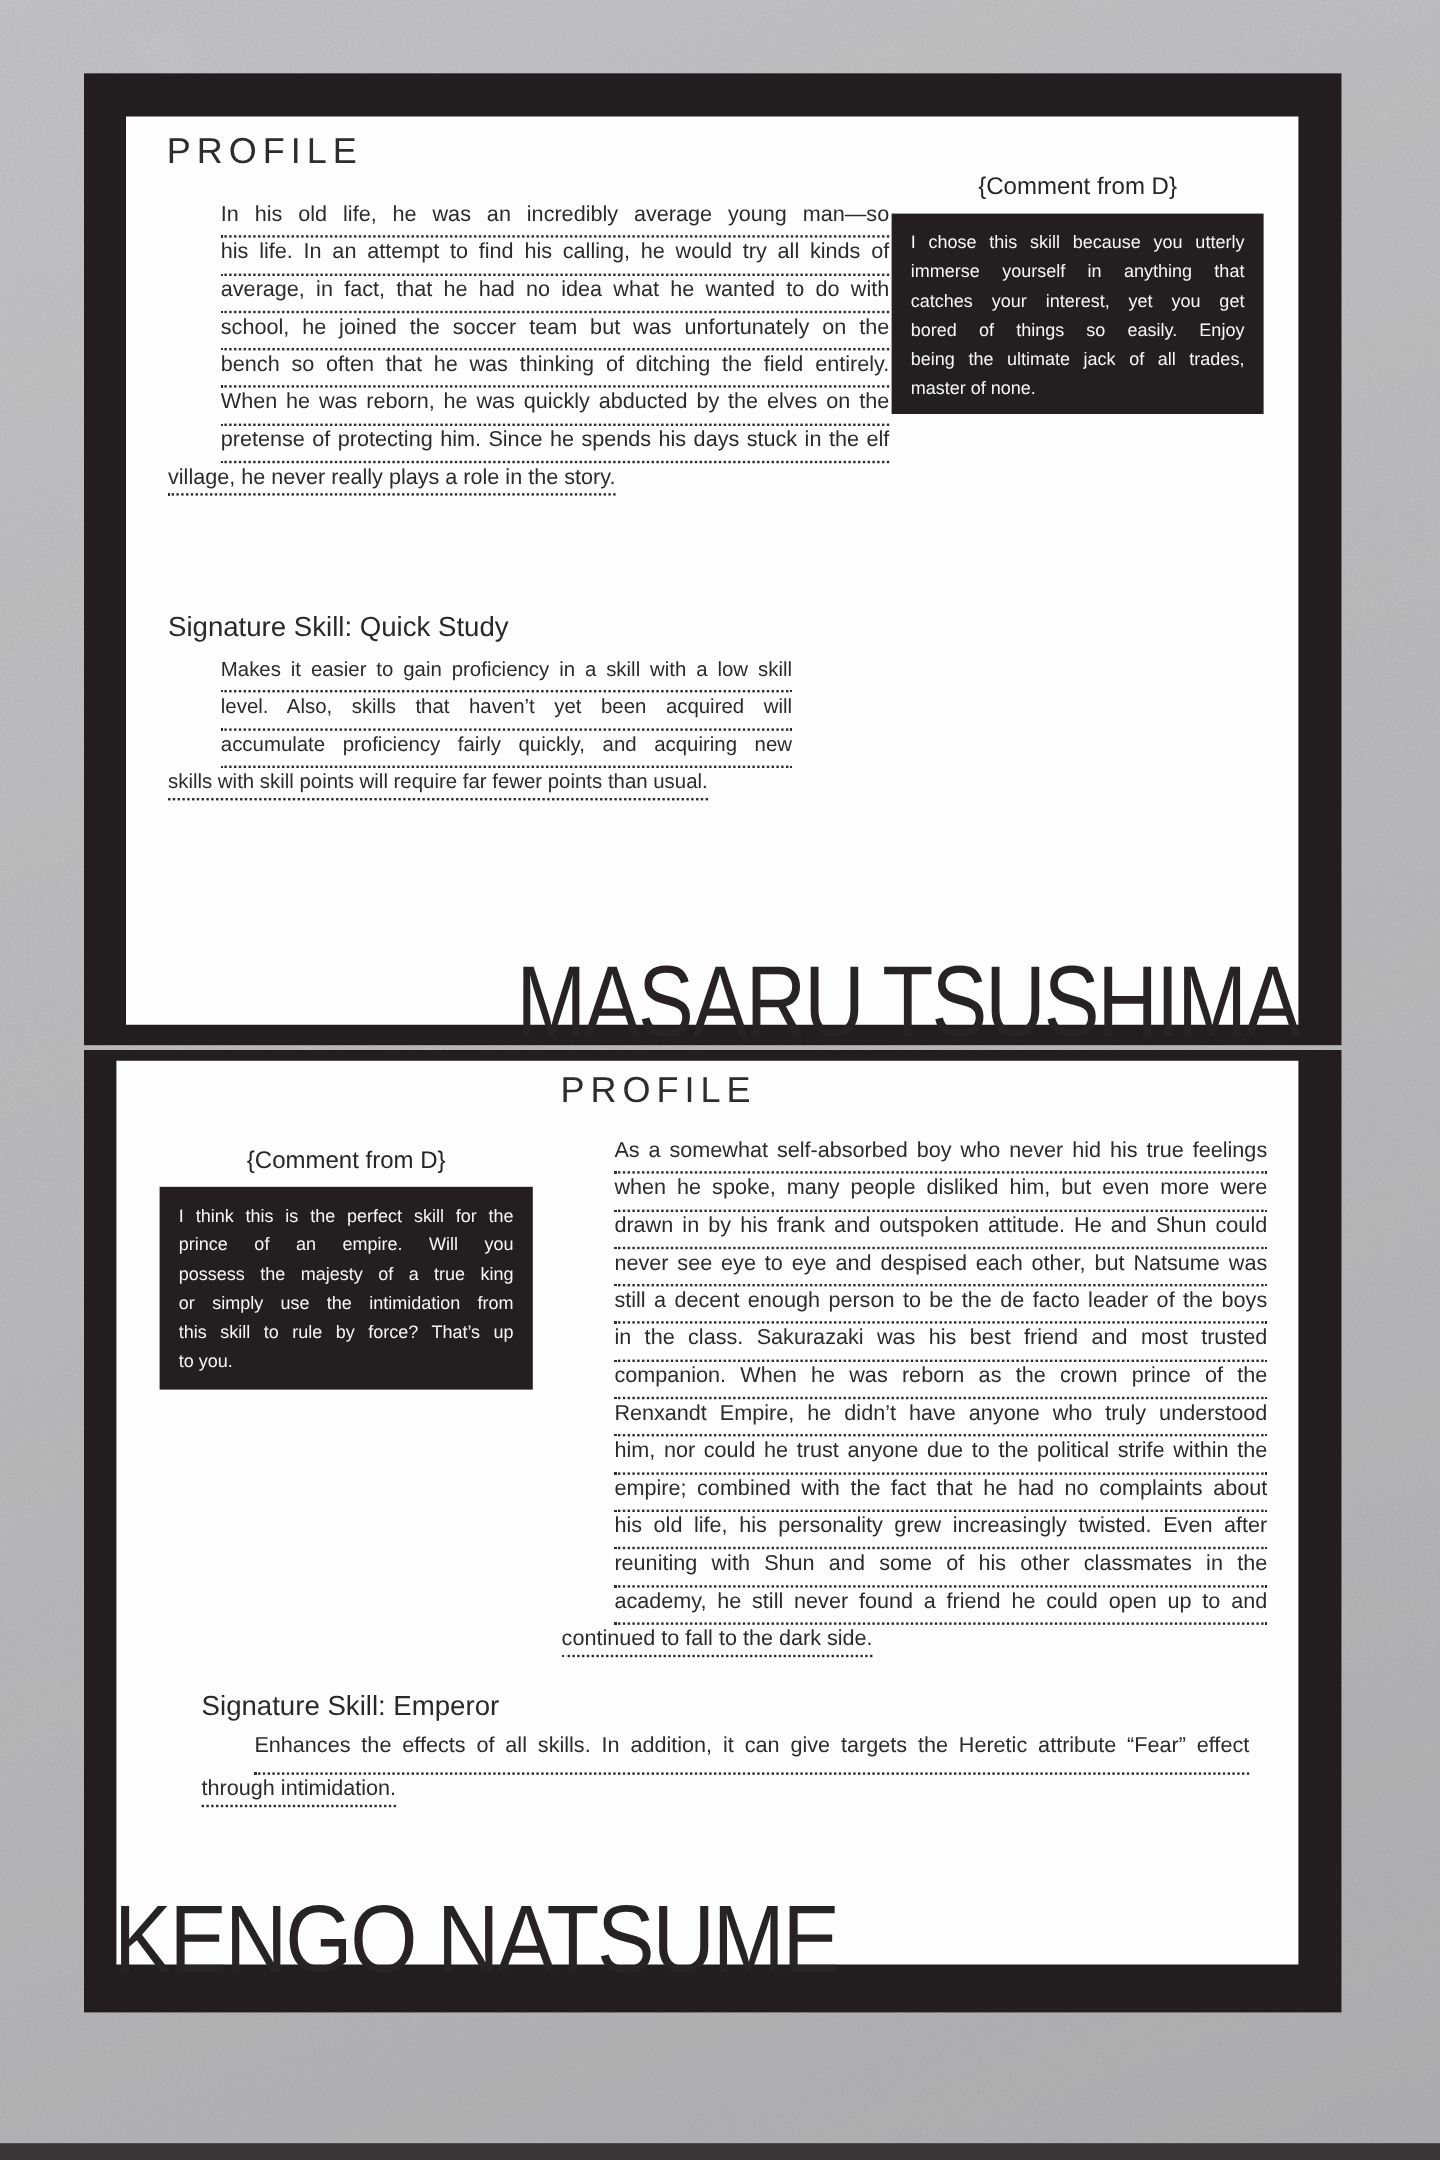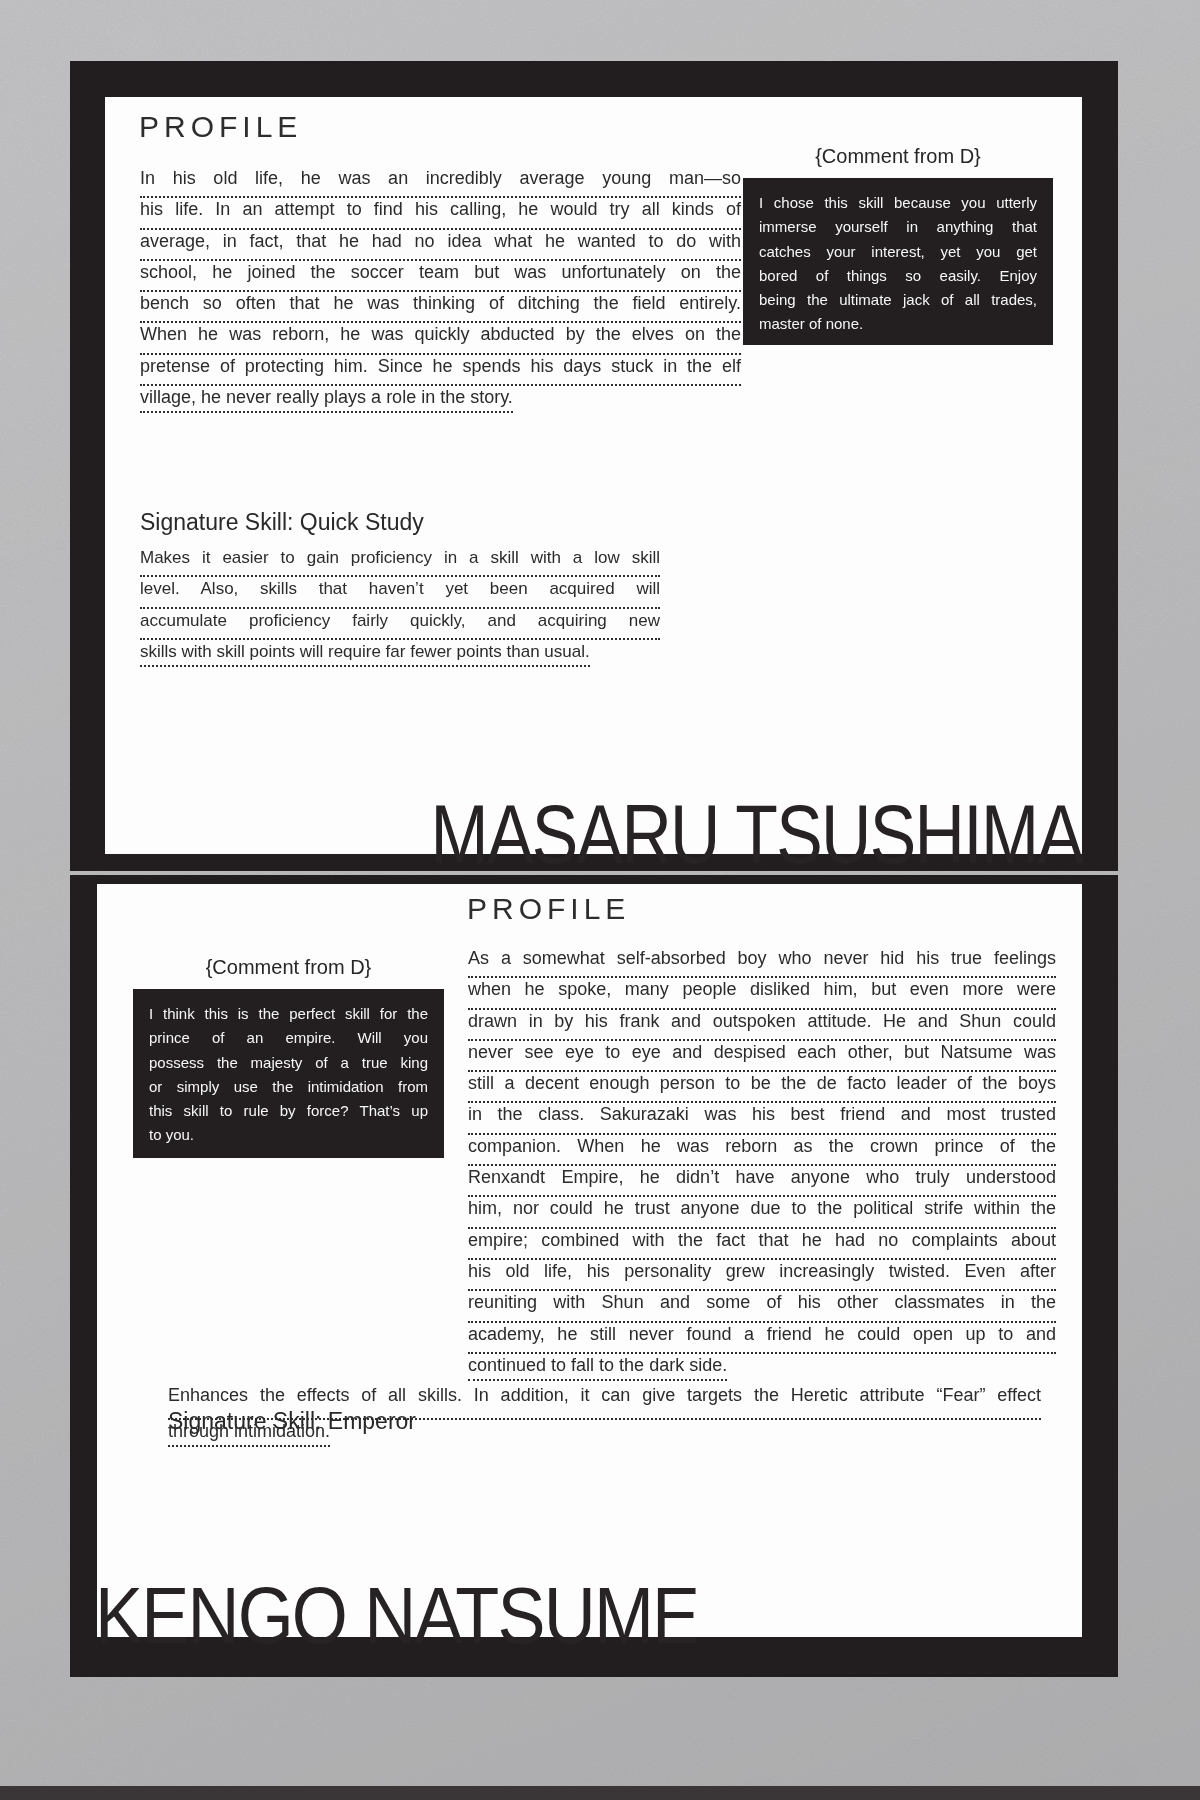--- a/index.html
+++ b/index.html
@@ -20,40 +20,40 @@
   .abs { position:absolute; z-index:2; }
 
   .profile-heading { font-size:30px; letter-spacing:5px; color:#2d2d2d; font-weight:400;text-align:center; }
   #ph1 { left:139px; top:110px; }
   #ph2 { left:467px; top:892px; }
 
   .para { font-size:18px; color:#2b2b2b; }
   #para1 { left:140px; top:167px; width:601px; }
   #para2 { left:468px; top:947px; width:588px; }
   .para .dline { height:31.3px; line-height:23px; white-space:nowrap; box-sizing:border-box; }
-  .para .dline:not(.last) { text-align:justify; text-align-last:justify; border-bottom:2.5px dotted #2d2d2d; }
+  .para .dline:not(.last) { text-align:justify; text-align-last:justify; border-bottom:2.5px dotted #2d2d2d;margin-left:44px; }
   .para .dline.last .lt { border-bottom:2.5px dotted #2d2d2d; padding-bottom:4px; }
 
   .comment-heading { font-size:20px; font-weight:500; text-align:center; color:#262626; }
   #ch1 { left:743px; top:145px; width:310px; }
   #ch2 { left:133px; top:956px; width:311px; }
 
   .comment-box { background:#231f20; color:#f7f7f7; font-size:15px; font-weight:500;
     padding:15px 16px 0 16px; box-sizing:border-box; }
   #cb1 { left:743px; top:178px; width:310px; height:167px; }
   #cb2 { left:133px; top:989px; width:311px; height:169px; }
   .comment-box .dline { height:24.3px; line-height:19px; white-space:nowrap; }
   .comment-box .dline:not(.last) { text-align:justify; text-align-last:justify; }
 
   .skill-heading { font-size:23px; font-weight:500; color:#292929;text-align:right; }
   #sh1 { left:140px; top:509px; }
   #sh2 { left:168px; top:1408px; }
 
   #sp1 { left:140px; top:546px; width:520px; font-size:17px; }
-  #sp2 { left:168px; top:1384px; width:873px; font-size:18px; }
+  #sp2 { left:168px; top:1443px; width:873px; font-size:18px; }
   #sp2 .dline { height:36px; }
 
   .char-name { font-weight:500; color:#272324; white-space:nowrap; line-height:1; z-index:3; }
   #name1 { top:792px;  right:118px; font-size:84px; letter-spacing:-2px;
            transform:scaleX(0.83); transform-origin:100% 100%; }
   #name2 { top:1576px; left:95px;  font-size:80px; letter-spacing:-2px;
            transform:scaleX(0.90); transform-origin:0 100%; }
 
   #bottom-edge { left:0; bottom:0; width:1200px; height:14px; background:#3a3637; z-index:4; }
 </style>

